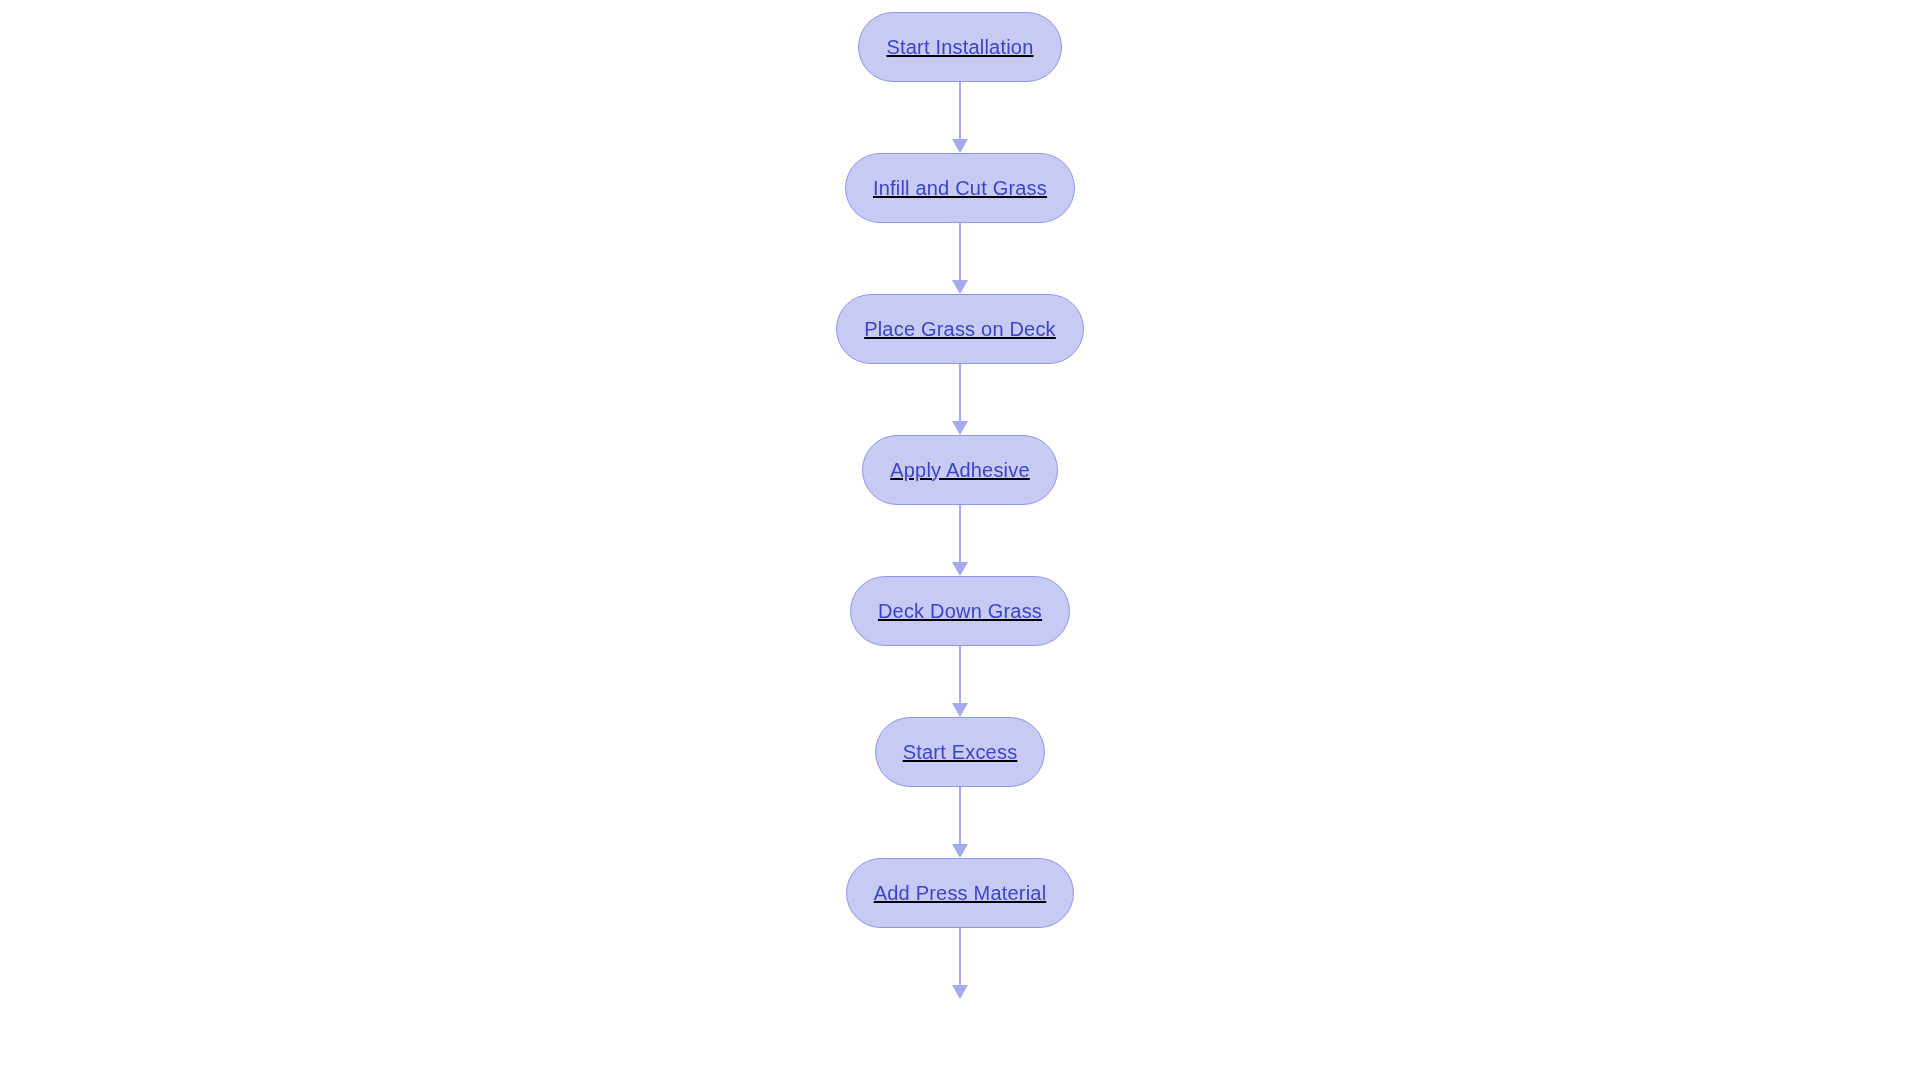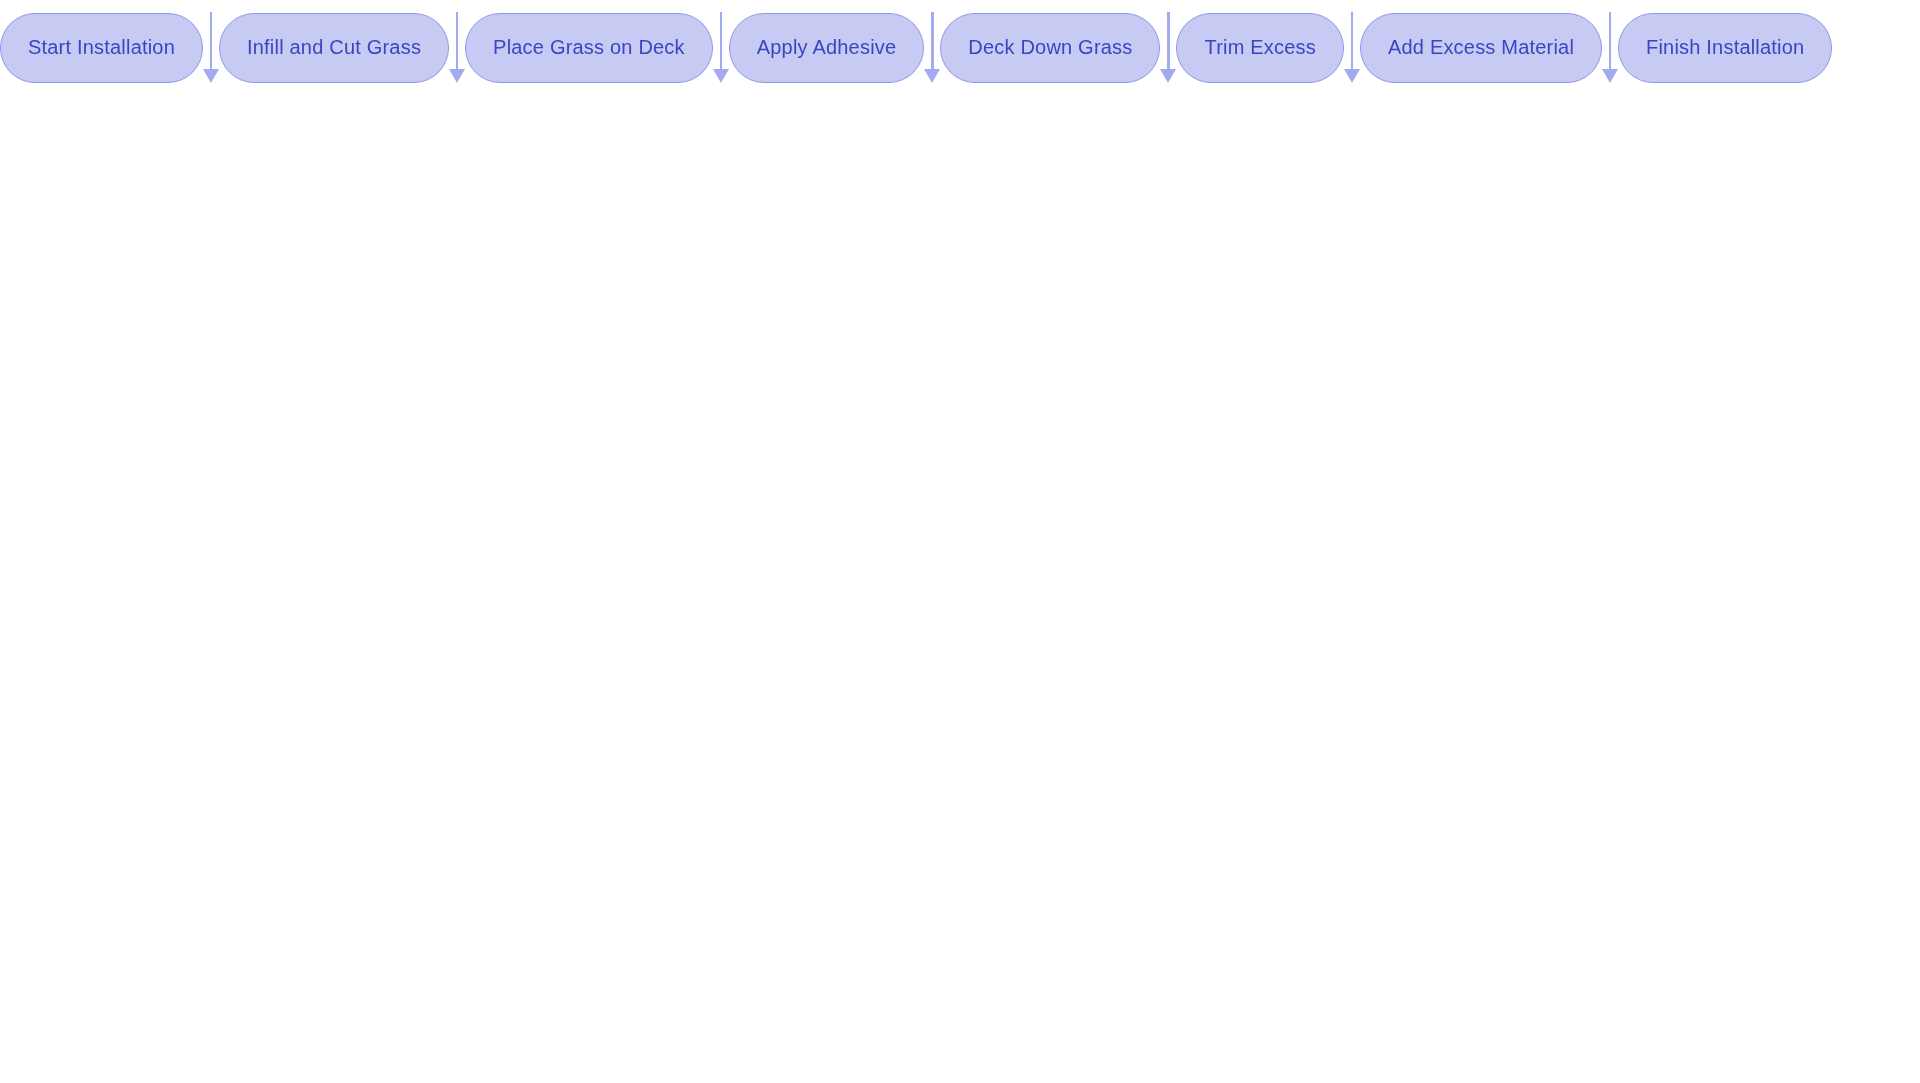--- a/index.html
+++ b/index.html
@@ -22,22 +22,23 @@
     width: 1920px;
     height: 1083px;
     background: var(--background);
   }
   .flow {
     position: absolute;
     top: 12px;
     left: 0;
     width: 100%;
     display: flex;
-    flex-direction: row;
+    flex-direction: column;
     align-items: center;
+    text-decoration: underline;
   }
   .node {
     height: 70px;
     border-radius: 35px;
     background: var(--node-fill);
     border: 1.5px solid var(--node-border);
     color: var(--node-text);
     font-size: 20px;
     letter-spacing: 0.2px;
     display: flex;
@@ -99,30 +100,29 @@
       <div class="arrowhead"></div>
     </div>
 
     <div class="node">Deck Down Grass</div>
 
     <div class="connector">
       <div class="line"></div>
       <div class="arrowhead"></div>
     </div>
 
-    <div class="node">Trim Excess</div>
+    <div class="node">Start Excess</div>
 
     <div class="connector">
       <div class="line"></div>
       <div class="arrowhead"></div>
     </div>
 
-    <div class="node">Add Excess Material</div>
+    <div class="node">Add Press Material</div>
 
     <div class="connector">
       <div class="line"></div>
       <div class="arrowhead"></div>
     </div>
 
-    <div class="node">Finish Installation</div>
 
   </div>
 </div>
 
 </body></html>

